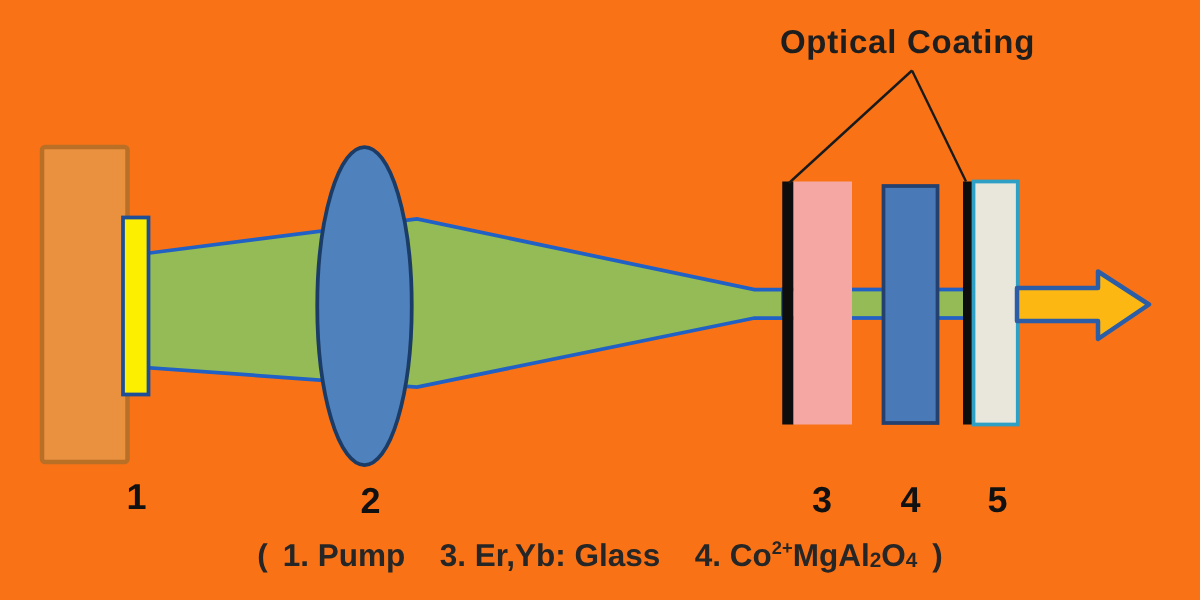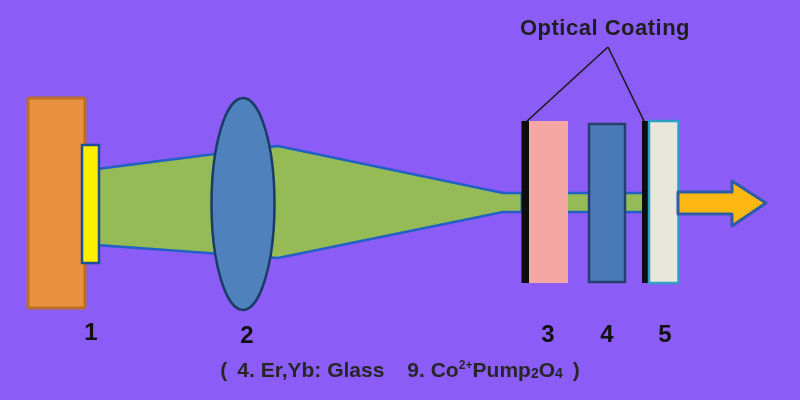--- a/index.html
+++ b/index.html
@@ -1,17 +1,17 @@
 <!DOCTYPE html>
 <html><head>
 <meta charset="utf-8">
 <style>
   html,body{margin:0;padding:0;background:#ffffff;}
   .stage{
-    position:relative;width:800px;height:400px;background:#8b5cf6;overflow:hidden;
+    position:relative;width:800px;height:400px;background:#f97316;overflow:hidden;
     font-family:"Liberation Sans", sans-serif;
   }
   svg{position:absolute;left:0;top:0;}
 
   
   .edge-beam{stroke:#2160C4;stroke-width:2.5;}
   .edge-pump{stroke:#B96F26;stroke-width:3;}
   .edge-emitter{stroke:#1F4E99;stroke-width:2.5;}
   .edge-lens{stroke:#1B3C66;stroke-width:2.5;}
   .edge-absorber{stroke:#24406E;stroke-width:2.5;}
@@ -78,18 +78,19 @@
   <div class="diagram-title">Optical Coating</div>
 
   <div class="marker m1">1</div>
   <div class="marker m2">2</div>
   <div class="marker m3">3</div>
   <div class="marker m4">4</div>
   <div class="marker m5">5</div>
 
   <div class="caption">
     <span class="paren-open">(</span>
-    <span>4. Er,Yb: Glass</span>
-    <span><span>9. Co</span><sup>2+</sup><span>Pump</span><sub>2</sub><span>O</span><sub>4</sub></span>
+    <span>1. Pump</span>
+    <span>3. Er,Yb: Glass</span>
+    <span><span>4. Co</span><sup>2+</sup><span>MgAl</span><sub>2</sub><span>O</span><sub>4</sub></span>
     <span class="paren-close">)</span>
   </div>
 
 </div>
 
 </body></html>

